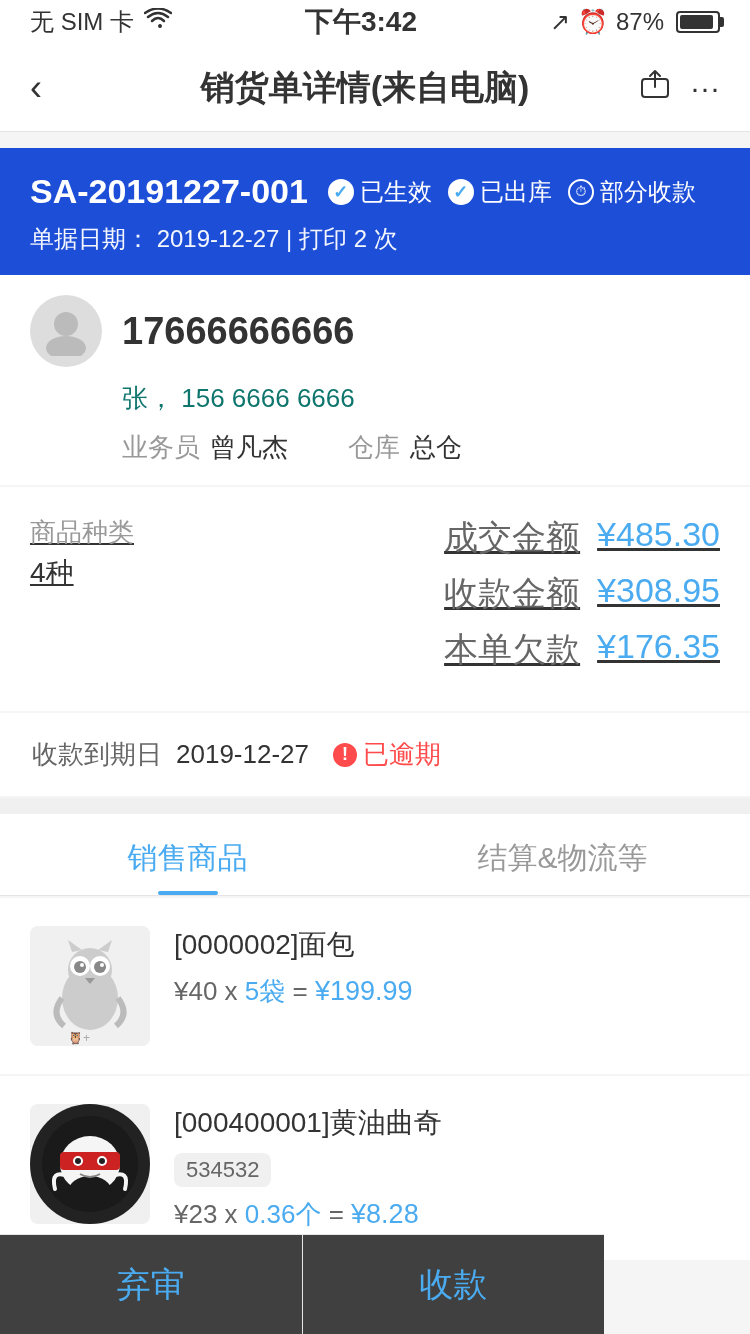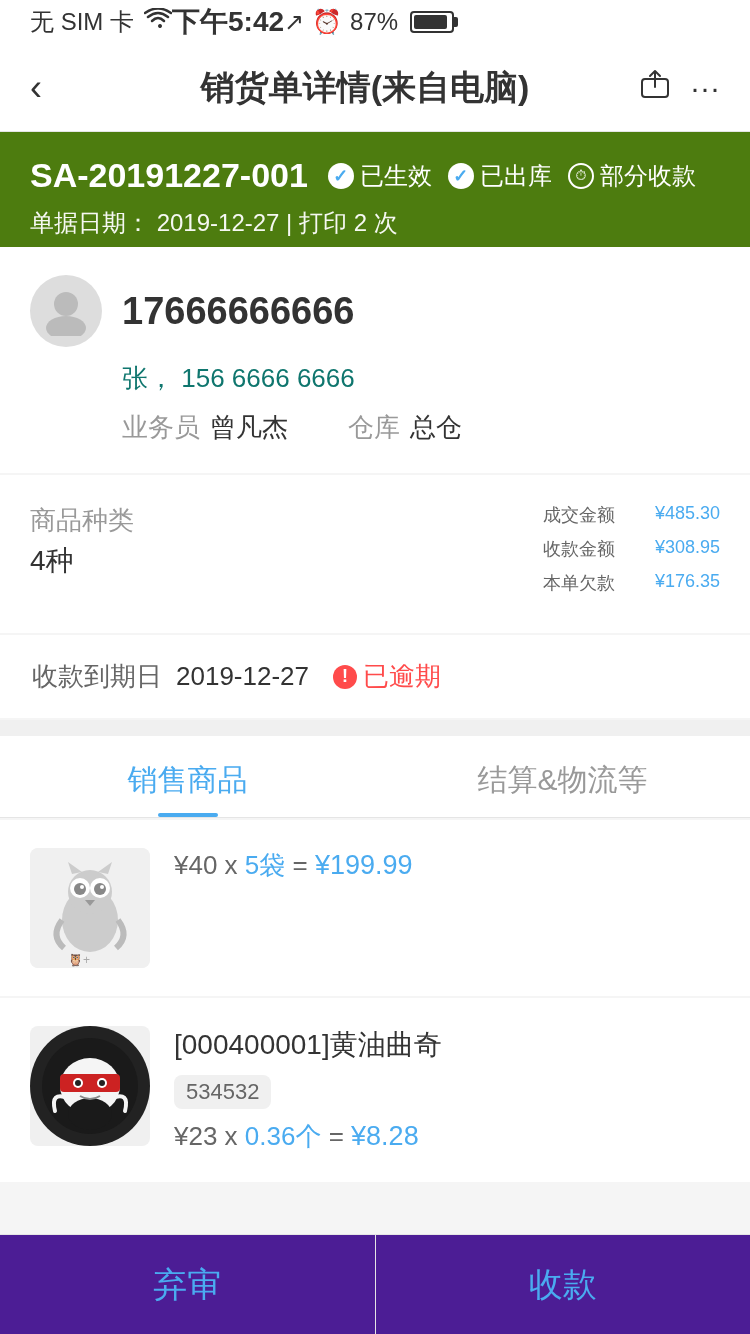--- a/index.html
+++ b/index.html
@@ -9,20 +9,21 @@
       min-height: 1334px;
       font-family: -apple-system, 'PingFang SC', 'Helvetica Neue', sans-serif;
       background: #f5f5f5;
       font-size: 28px;
       color: #333;
     }
 
     
     .status-bar {
       display: flex;
+      justify-content: space-between;
       align-items: center;
       padding: 16px 30px;
       height: 44px;
       background: #fff;
       font-size: 24px;
       font-weight: 500;
     }
     .status-left { display: flex; align-items: center; gap: 10px; }
     .status-center { font-size: 28px; font-weight: 600; }
     .status-right { display: flex; align-items: center; gap: 8px; font-size: 24px; }
@@ -83,23 +84,24 @@
       gap: 20px;
     }
     .nav-action-icon {
       font-size: 30px;
       color: #333;
       cursor: pointer;
     }
 
     
     .order-banner {
-      background: #4d7c0f;
-      padding: 24px 30px 8px;
+      background: #1d4ed8;
+      padding: 24px 30px 20px;
       color: #fff;
+      margin-top: 16px;
     }
     .order-banner-top {
       display: flex;
       align-items: center;
       gap: 20px;
       margin-bottom: 12px;
     }
     .order-id {
       font-size: 34px;
       font-weight: 700;
@@ -140,21 +142,21 @@
       font-size: 14px;
     }
     .order-banner-sub {
       font-size: 24px;
       color: rgba(255,255,255,0.95);
     }
 
     
     .customer-section {
       background: #fff;
-      padding: 28px 30px;
+      padding: 20px 30px;
       margin-bottom: 2px;
     }
     .customer-row {
       display: flex;
       align-items: center;
       gap: 20px;
       margin-bottom: 14px;
     }
     .avatar {
       width: 72px;
@@ -194,41 +196,42 @@
     .detail-value { color: #333; }
 
     
     .summary-section {
       background: #fff;
       padding: 28px 30px;
       margin-bottom: 2px;
       display: flex;
       justify-content: space-between;
       align-items: flex-start;
+      text-decoration: underline;
     }
     .summary-left {}
     .summary-label {
       font-size: 26px;
       color: #999;
       margin-bottom: 4px;
     }
     .summary-kinds {
       font-size: 28px;
       color: #333;
       font-weight: 500;
     }
     .summary-right {
       text-align: right;
     }
     .amount-row {
       display: flex;
       justify-content: space-between;
-      gap: 40px;
+      gap: 17px;
       margin-bottom: 10px;
-      font-size: 18px;
+      font-size: 34px;
     }
     .amount-label { color: #666; }
     .amount-value { color: #4AABF0; font-weight: 500; }
 
     
     .due-section {
       background: #fff;
       padding: 24px 32px;
       margin-bottom: 2px;
       display: flex;
@@ -344,23 +347,23 @@
     .gray-sep {
       height: 16px;
       background: #f0f0f0;
     }
 
     
     .bottom-bar {
       position: fixed;
       bottom: 0;
       left: 0;
-      width: 750px;
+      width: 604px;
       height: 100px;
-      background: #4c1d95;
+      background: #404040;
       border-top: 1px solid #e5e5e5;
       display: flex;
     }
     .bottom-btn {
       flex: 1;
       display: flex;
       align-items: center;
       justify-content: center;
       font-size: 34px;
       font-weight: 500;
@@ -392,21 +395,21 @@
     <span>无 SIM 卡</span>
     <span>
       <svg width="28" height="22" viewBox="0 0 28 22">
         <path d="M14 18 a2 2 0 1 1 0 .01Z" fill="#333"></path>
         <path d="M8 13 Q14 7 20 13" stroke="#333" stroke-width="2.5" fill="none" stroke-linecap="round"></path>
         <path d="M4 9 Q14 1 24 9" stroke="#333" stroke-width="2.5" fill="none" stroke-linecap="round"></path>
         <path d="M1 5 Q14 -4 27 5" stroke="#333" stroke-width="2.5" fill="none" stroke-linecap="round"></path>
       </svg>
     </span>
   </div>
-  <div class="status-center">下午5:42</div>
+  <div class="status-center">下午3:42</div>
   <div class="status-right">
     <span>↗</span>
     <span>⏰</span>
     <span>87%</span>
     <span class="battery-icon">
       <span class="battery-fill"></span>
     </span>
   </div>
 </div>
 
@@ -542,20 +545,21 @@
         <path d="M42 26 L38 14 L52 24 Z" fill="#ccc"></path>
         <path d="M78 26 L82 14 L68 24 Z" fill="#ccc"></path>
 
         <path d="M32 72 Q20 88 34 100" stroke="#bbb" stroke-width="6" fill="none"></path>
         <path d="M88 72 Q100 88 86 100" stroke="#bbb" stroke-width="6" fill="none"></path>
 
         <text x="38" y="116" font-size="12" fill="#aaa">🦉+</text>
       </svg>
     </div>
     <div class="product-details">
+      <div class="product-name">[0000002]面包</div>
       <div class="product-price-row">
         ¥40 x <span class="qty">5袋</span> = <span class="total">¥199.99</span>
       </div>
     </div>
   </div>
 
   <div class="product-item">
     <div class="product-img">
       <div class="product2-img-bg">
         <svg width="100" height="100" viewBox="0 0 100 100">

